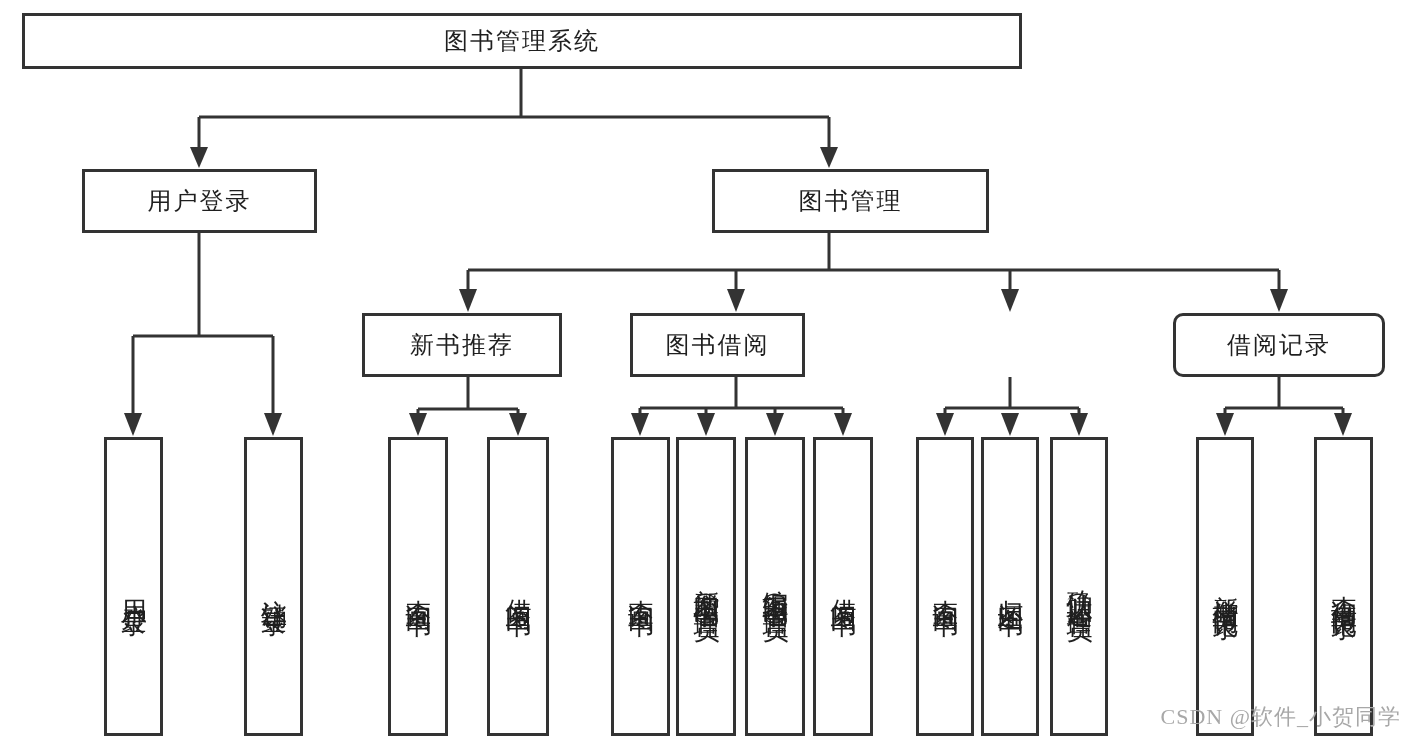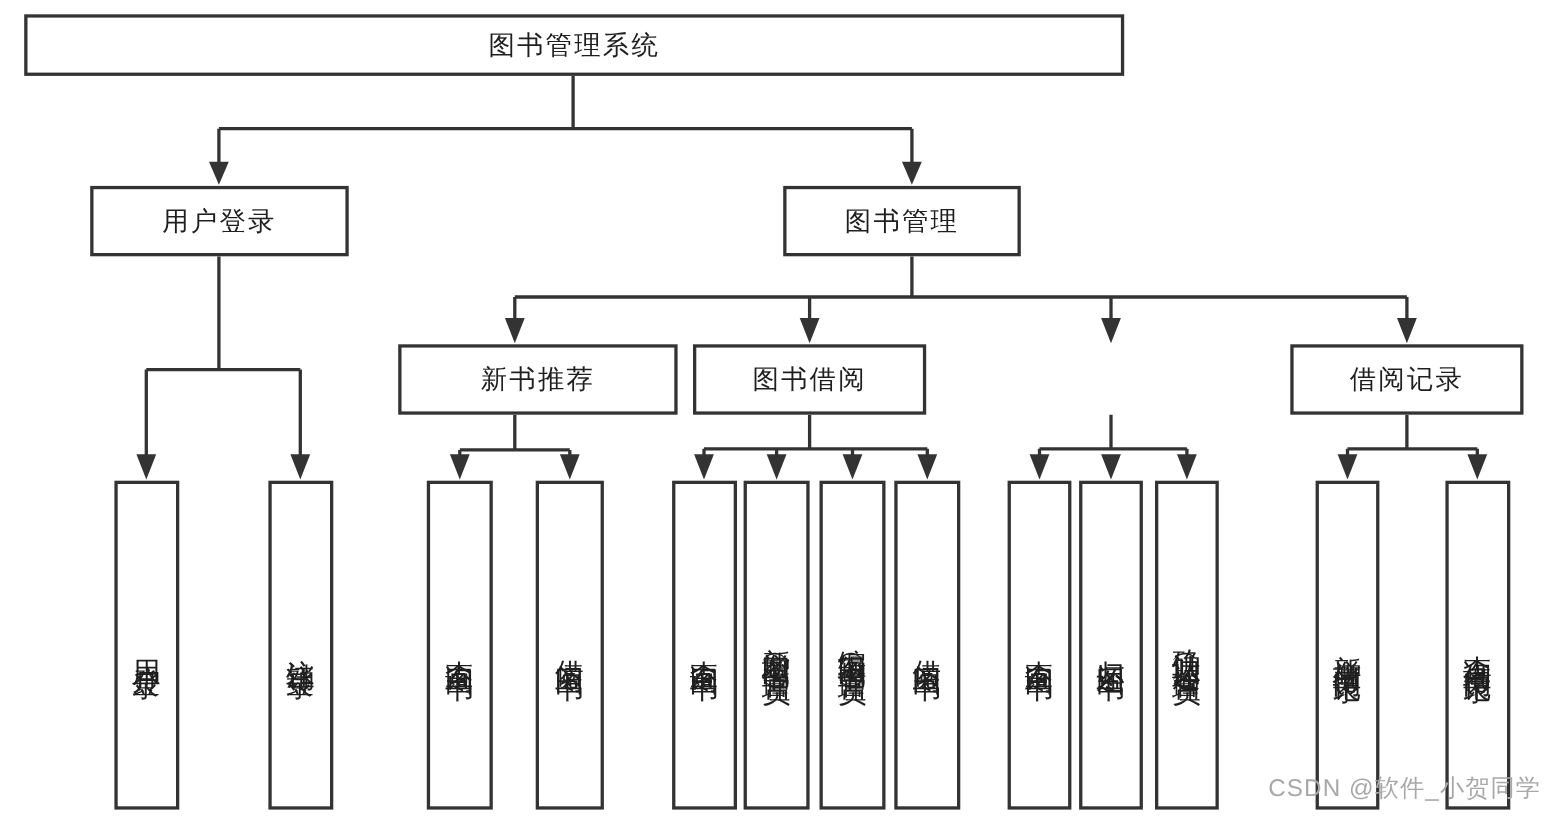--- a/index.html
+++ b/index.html
@@ -7,21 +7,21 @@
     --line:#333333;
     --text:#1f1f1f;
     --bg:#ffffff;
     --wm:#a8a8a8;
   }
   html,body{margin:0;padding:0;background:var(--bg);}
   .canvas{
     position:relative;
     width:1405px;height:747px;
     background:var(--bg);
-    font-family:Liberation Sans, sans-serif;
+    font-family:Liberation Serif, serif;
     overflow:hidden;
   }
   .connector-layer{position:absolute;left:0;top:0;z-index:1;}
   .connector-layer path{stroke:var(--line);stroke-width:3;fill:none;}
   .connector-layer polygon{fill:var(--line);stroke:none;}
   .hnode,.vnode{
     position:absolute;
     box-sizing:border-box;
     background:var(--bg);
     border:3px solid var(--line);
@@ -96,31 +96,31 @@
     </g>
   </svg>
 
   <div class="hnode" style="left:22px;top:13px;width:1000px;height:56px;">
     <span>图书管理系统</span>
   </div>
 
   <div class="hnode" style="left:82px;top:169px;width:235px;height:64px;">
     <span>用户登录</span>
   </div>
-  <div class="hnode" style="left:712px;top:169px;width:216px;height:64px;">
+  <div class="hnode" style="left:712px;top:169px;width:277px;height:64px;">
     <span>图书管理</span>
   </div>
 
-  <div class="hnode" style="left:362px;top:313px;width:254px;height:64px;">
+  <div class="hnode" style="left:362px;top:313px;width:200px;height:64px;">
     <span>新书推荐</span>
   </div>
-  <div class="hnode" style="left:630px;top:313px;width:212px;height:64px;">
+  <div class="hnode" style="left:630px;top:313px;width:175px;height:64px;">
     <span>图书借阅</span>
   </div>
-  <div class="hnode" style="left:1173px;top:313px;width:212px;height:64px;">
+  <div class="hnode" style="left:1173px;top:313px;width:212px;height:64px;border-radius:10px;">
     <span>借阅记录</span>
   </div>
 
   <div class="vnode" style="left:104px;top:437px;width:59px;height:299px;">
     <span>用户登录</span>
   </div>
   <div class="vnode" style="left:244px;top:437px;width:59px;height:299px;">
     <span>注销登录</span>
   </div>
 

